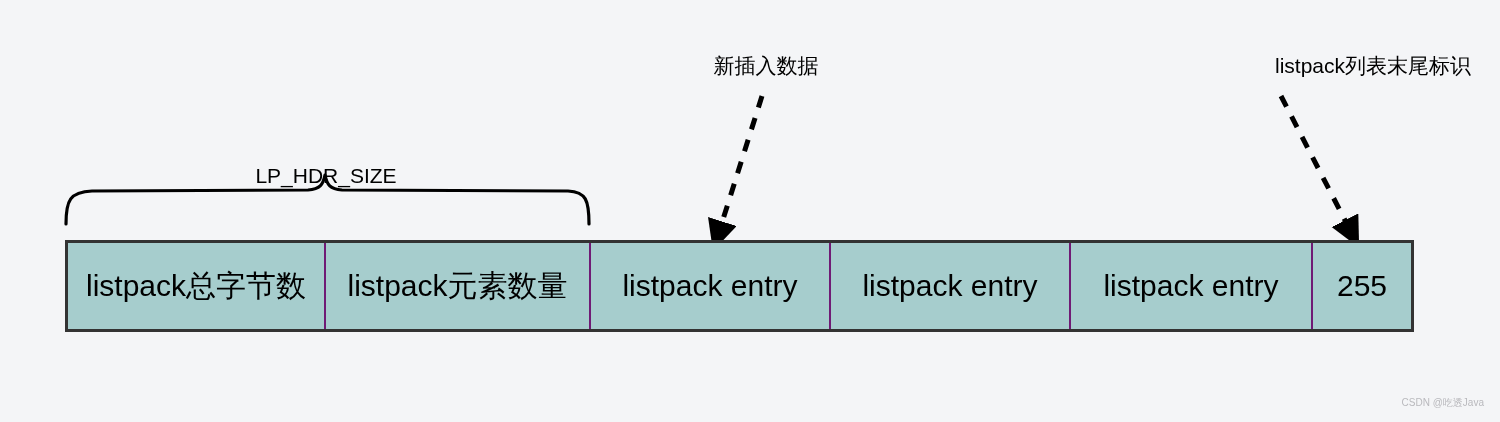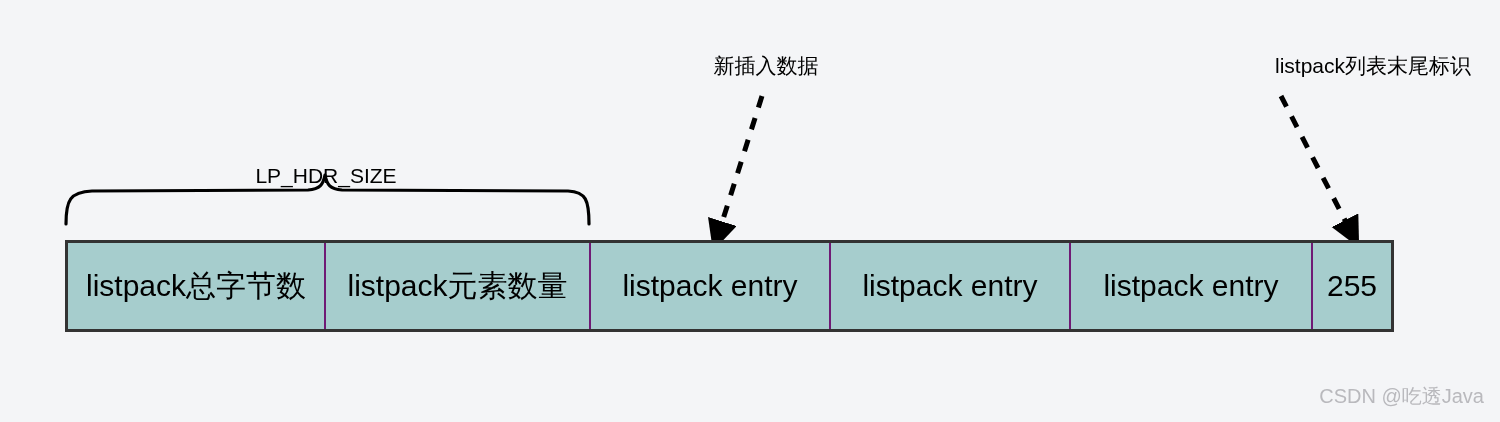--- a/index.html
+++ b/index.html
@@ -83,21 +83,21 @@
   }
   .lp-cell:last-child {
     border-right: none;
   }
 
   
   #watermark {
     position: absolute;
     right: 16px;
     bottom: 12px;
-    font-size: 20px;
+    font-size: 10px;
     color: #b9b9bd;
     white-space: pre;
   }
 </style>
 </head>
 <body>
 
 <div id="stage">
 
   <svg id="vector-layer" viewBox="0 0 1500 422" width="1500" height="422" xmlns="http://www.w3.org/2000/svg">
@@ -127,18 +127,18 @@
   <div class="annot" id="annot-inserted">新插入数据</div>
 
   <div class="annot" id="annot-endmark">listpack列表末尾标识</div>
 
   <div id="listpack-table">
     <div class="lp-cell" style="width:258px">listpack总字节数</div>
     <div class="lp-cell" style="width:265px">listpack元素数量</div>
     <div class="lp-cell" style="width:240px">listpack entry</div>
     <div class="lp-cell" style="width:240px">listpack entry</div>
     <div class="lp-cell" style="width:242px">listpack entry</div>
-    <div class="lp-cell" style="width:78px">255</div>
+    <div class="lp-cell" style="width:98px">255</div>
   </div>
 
   <div id="watermark">CSDN @吃透Java</div>
 
 </div>
 
 </body></html>

